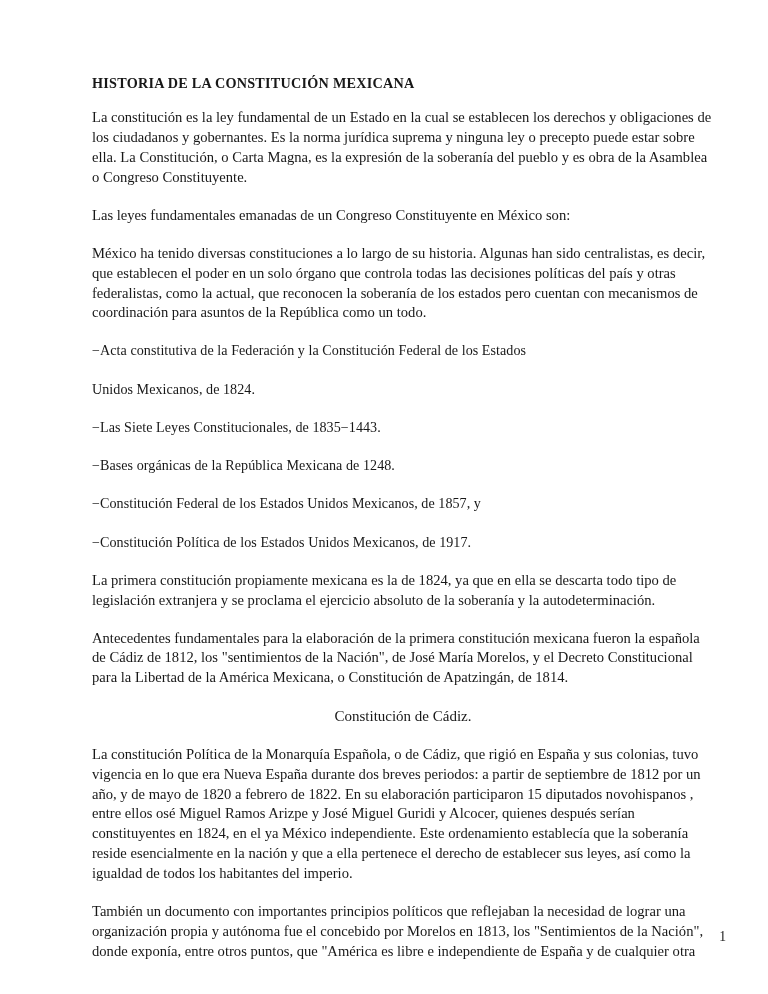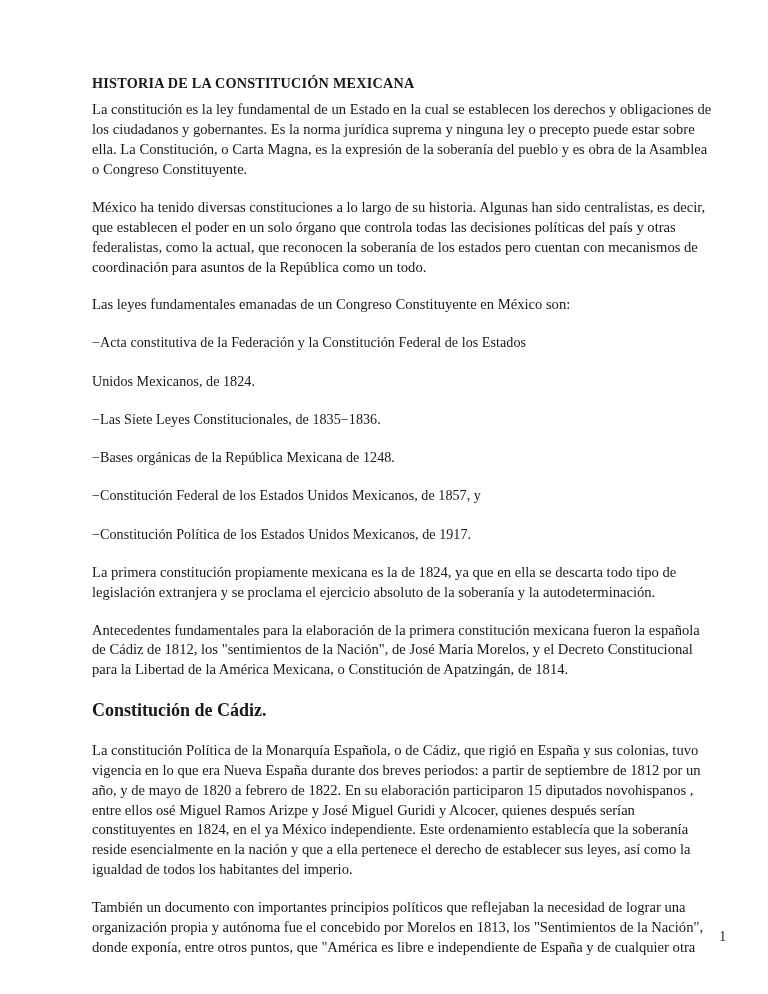--- a/index.html
+++ b/index.html
@@ -31,36 +31,37 @@
   .doc-title {
     font-size: 14.2px;
     font-weight: bold;
     letter-spacing: 0.25px;
     line-height: 1.28;
     margin: 0 0 6px 0;
   }
   p.para {
     font-size: 14.6px;
     line-height: 1.365;
-    margin: 8px 0 18px 0;
+    margin: 16px 0 18px 0;
     text-align: left;
     white-space: pre-line;
   }
   p.bullet {
     font-size: 14.1px;
     font-weight: normal;
     line-height: 1.365;
     margin: 0 0 19px 0;
     letter-spacing: 0.05px;
   }
   p.subhead {
-    font-size: 18px;
-    font-weight: bold;
+    font-size: 15px;
+    font-weight: normal;
     line-height: 1.365;
     margin: 0 0 18px 0;
+    text-align: center;
   }
   p.para:last-child { margin-bottom: 0; }
   .page-number {
     position: absolute;
     left: 0;
     top: 930px;
     width: 726px;
     text-align: right;
     font-size: 13.6px;
     line-height: 1;
@@ -70,29 +71,29 @@
 </head>
 <body>
 
 <div class="page">
   <div class="content">
 
     <h1 class="doc-title">HISTORIA DE LA CONSTITUCIÓN MEXICANA</h1>
 
     <p class="para">La constitución es la ley fundamental de un Estado en la cual se establecen los derechos y obligaciones de los ciudadanos y gobernantes. Es la norma jurídica suprema y ninguna ley o precepto puede estar sobre ella. La Constitución, o Carta Magna, es la expresión de la soberanía del pueblo y es obra de la Asamblea o Congreso Constituyente.</p>
 
+    <p class="para">Las leyes fundamentales emanadas de un Congreso Constituyente en México son:</p>
+
     <p class="para">México ha tenido diversas constituciones a lo largo de su historia. Algunas han sido centralistas, es decir, que establecen el poder en un solo órgano que controla todas las decisiones políticas del país y otras federalistas, como la actual, que reconocen la soberanía de los estados pero cuentan con mecanismos de coordinación para asuntos de la República como un todo.</p>
-
-    <p class="para">Las leyes fundamentales emanadas de un Congreso Constituyente en México son:</p>
 
     <p class="bullet">−Acta constitutiva de la Federación y la Constitución Federal de los Estados</p>
 
     <p class="bullet">Unidos Mexicanos, de 1824.</p>
 
-    <p class="bullet">−Las Siete Leyes Constitucionales, de 1835−1836.</p>
+    <p class="bullet">−Las Siete Leyes Constitucionales, de 1835−1443.</p>
 
     <p class="bullet">−Bases orgánicas de la República Mexicana de 1248.</p>
 
 
     <p class="bullet">−Constitución Federal de los Estados Unidos Mexicanos, de 1857, y</p>
 
     <p class="bullet">−Constitución Política de los Estados Unidos Mexicanos, de 1917.</p>
 
     <p class="para">La primera constitución propiamente mexicana es la de 1824, ya que en ella se descarta todo tipo de legislación extranjera y se proclama el ejercicio absoluto de la soberanía y la autodeterminación.</p>
 

